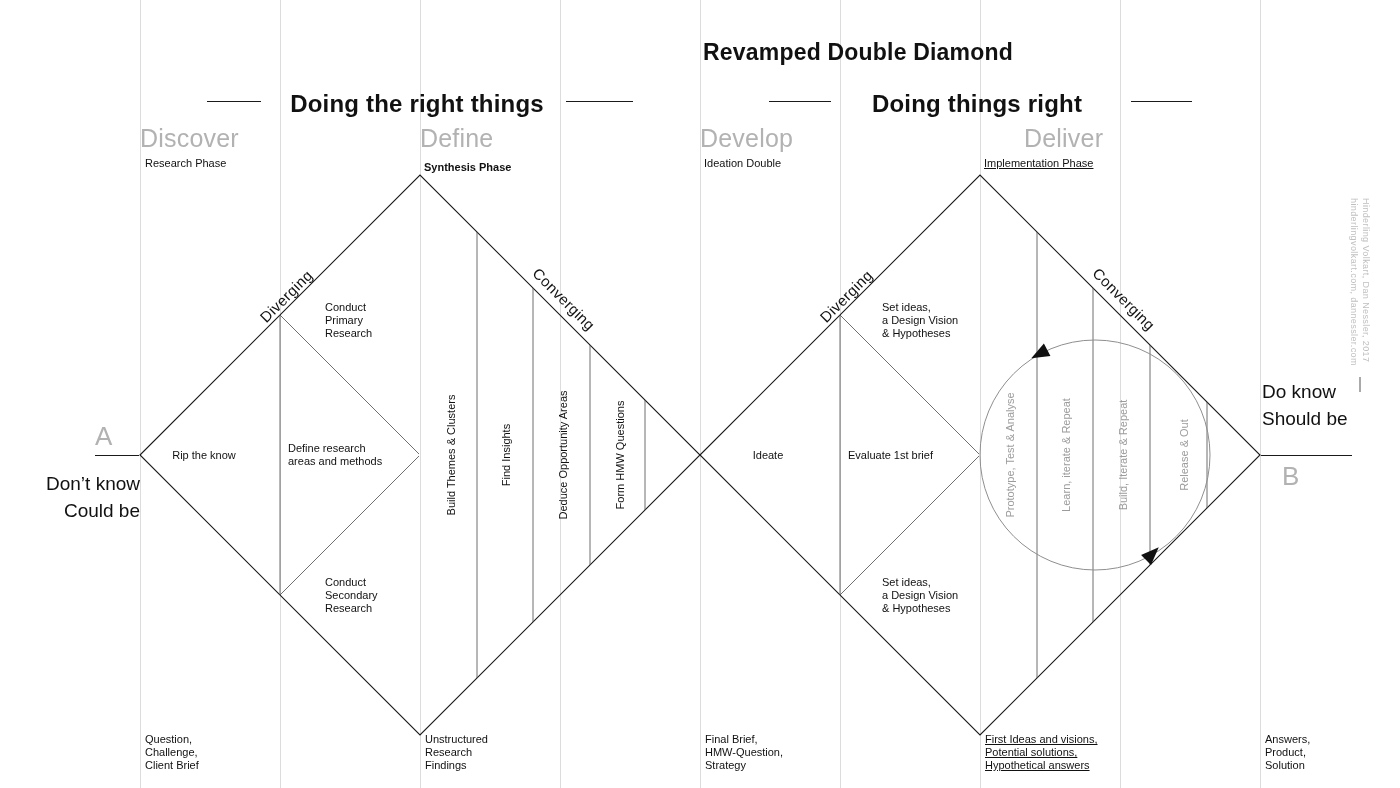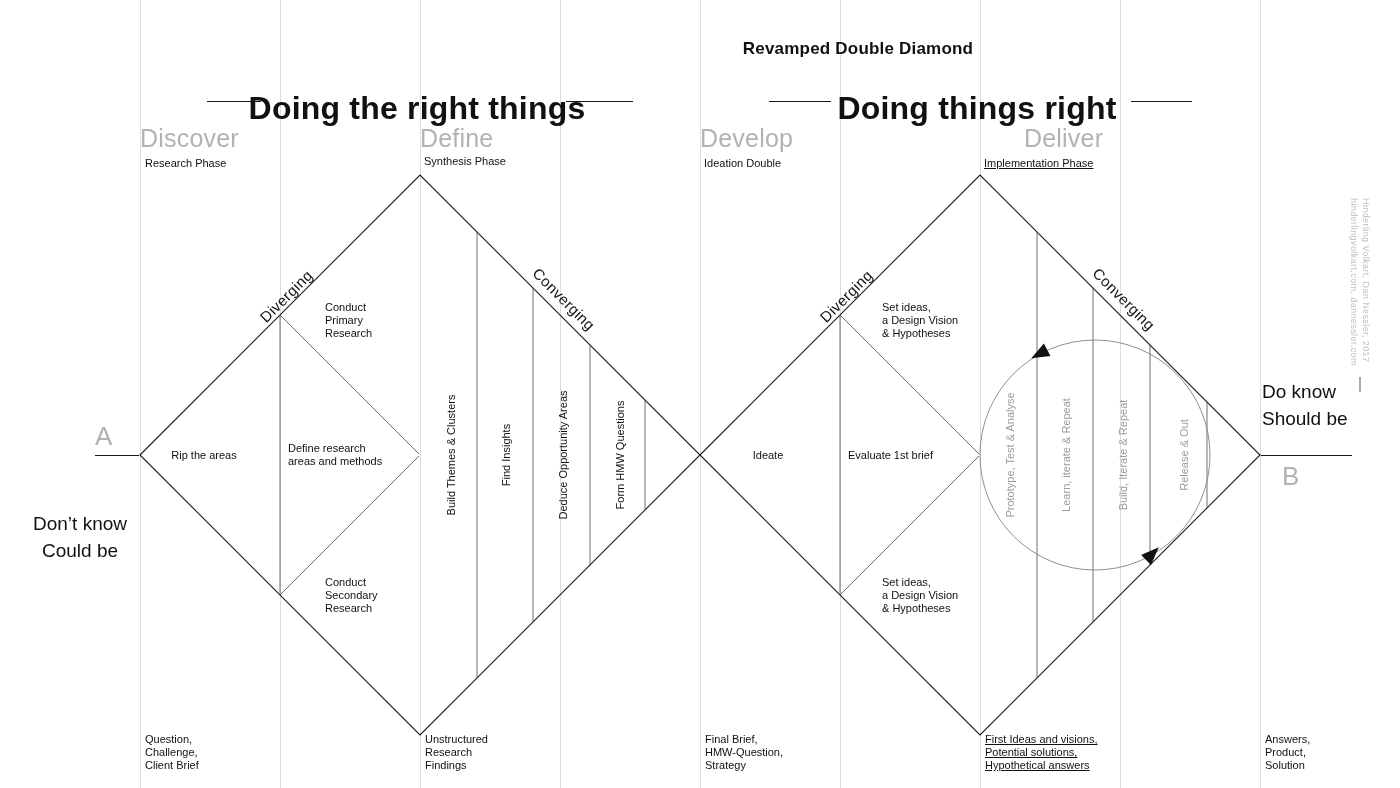--- a/index.html
+++ b/index.html
@@ -9,22 +9,22 @@
     overflow:hidden; font-family:"Liberation Sans", sans-serif; color:#111;
   }
   .abs { position:absolute; }
   .nowrap { white-space:nowrap; }
   .pre { white-space:pre-line; }
   .cx { transform:translateX(-50%); }
   .center { transform:translate(-50%,-50%); }
   .rot-neg45 { transform:translate(-50%,-50%) rotate(-45deg); }
   .rot-45 { transform:translate(-50%,-50%) rotate(45deg); }
   .rot-neg90 { transform:translate(-50%,-50%) rotate(-90deg); }
-  .title { font-size:17px; font-weight:600; letter-spacing:.2px; }
-  .section-header { font-size:32px; font-weight:600; letter-spacing:.2px; }
+  .title { font-size:23px; font-weight:600; letter-spacing:.2px; }
+  .section-header { font-size:24px; font-weight:600; letter-spacing:.2px; }
   .phase-name { font-size:25px; font-weight:500; color:#b2b2b2; letter-spacing:.2px; }
   .phase-sub { font-size:11px; color:#111; }
   .small { font-size:11px; line-height:13px; }
   .flow { font-size:15px; letter-spacing:.4px; }
   .endpoint-letter { font-size:26px; color:#b2b2b2; }
   .endpoint-state { font-size:19px; line-height:27px; }
   .loop-label { color:#9c9c9c; }
   .milestone { font-size:11px; line-height:13px; }
   .attribution {
     writing-mode:vertical-rl; font-size:9px; line-height:12px;
@@ -101,35 +101,35 @@
   <div class="abs title nowrap cx" style="left:858px; top:39px;">Revamped Double Diamond</div>
   <div class="abs section-header nowrap cx" style="left:417px; top:90px;">Doing the right things</div>
   <div class="abs section-header nowrap cx" style="left:977px; top:90px;">Doing things right</div>
 
   <div class="abs phase-name nowrap" style="left:140px; top:124px;">Discover</div>
   <div class="abs phase-name nowrap" style="left:420px; top:124px;">Define</div>
   <div class="abs phase-name nowrap" style="left:700px; top:124px;">Develop</div>
   <div class="abs phase-name nowrap" style="left:1024px; top:124px;">Deliver</div>
 
   <div class="abs phase-sub nowrap" style="left:145px; top:157px;">Research Phase</div>
-  <div class="abs phase-sub nowrap" style="left:424px; top:155px;">Synthesis Phase</div>
+  <div class="abs phase-sub nowrap" style="left:424px; top:161px;font-weight:bold;">Synthesis Phase</div>
   <div class="abs phase-sub nowrap" style="left:704px; top:157px;">Ideation Double</div>
   <div class="abs phase-sub nowrap" style="left:984px; top:157px;text-decoration:underline;">Implementation Phase</div>
 
   <div class="abs endpoint-letter" style="left:95px; top:421px;">A</div>
-  <div class="abs endpoint-state pre" style="left:20px; top:470px; width:120px; text-align:center;margin-top:40px;">Don’t know
+  <div class="abs endpoint-state pre" style="left:20px; top:470px; width:120px; text-align:right;">Don’t know
 Could be</div>
   <div class="abs endpoint-state pre" style="left:1262px; top:378px;">Do know
 Should be</div>
   <div class="abs endpoint-letter" style="left:1282px; top:461px;">B</div>
 
   <div class="abs flow nowrap rot-neg45" style="left:286px; top:296px;">Diverging</div>
   <div class="abs flow nowrap rot-45" style="left:564px; top:299px;">Converging</div>
 
-  <div class="abs small nowrap center" style="left:204px; top:455px;">Rip the areas</div>
+  <div class="abs small nowrap center" style="left:204px; top:455px;">Rip the know</div>
   <div class="abs small pre" style="left:325px; top:301px;">Conduct
 Primary
 Research</div>
   <div class="abs small pre" style="left:288px; top:442px;">Define research
 areas and methods</div>
   <div class="abs small pre" style="left:325px; top:576px;">Conduct
 Secondary
 Research</div>
 
   <div class="abs small nowrap rot-neg90" style="left:451px; top:455px;">Build Themes &amp; Clusters</div>

